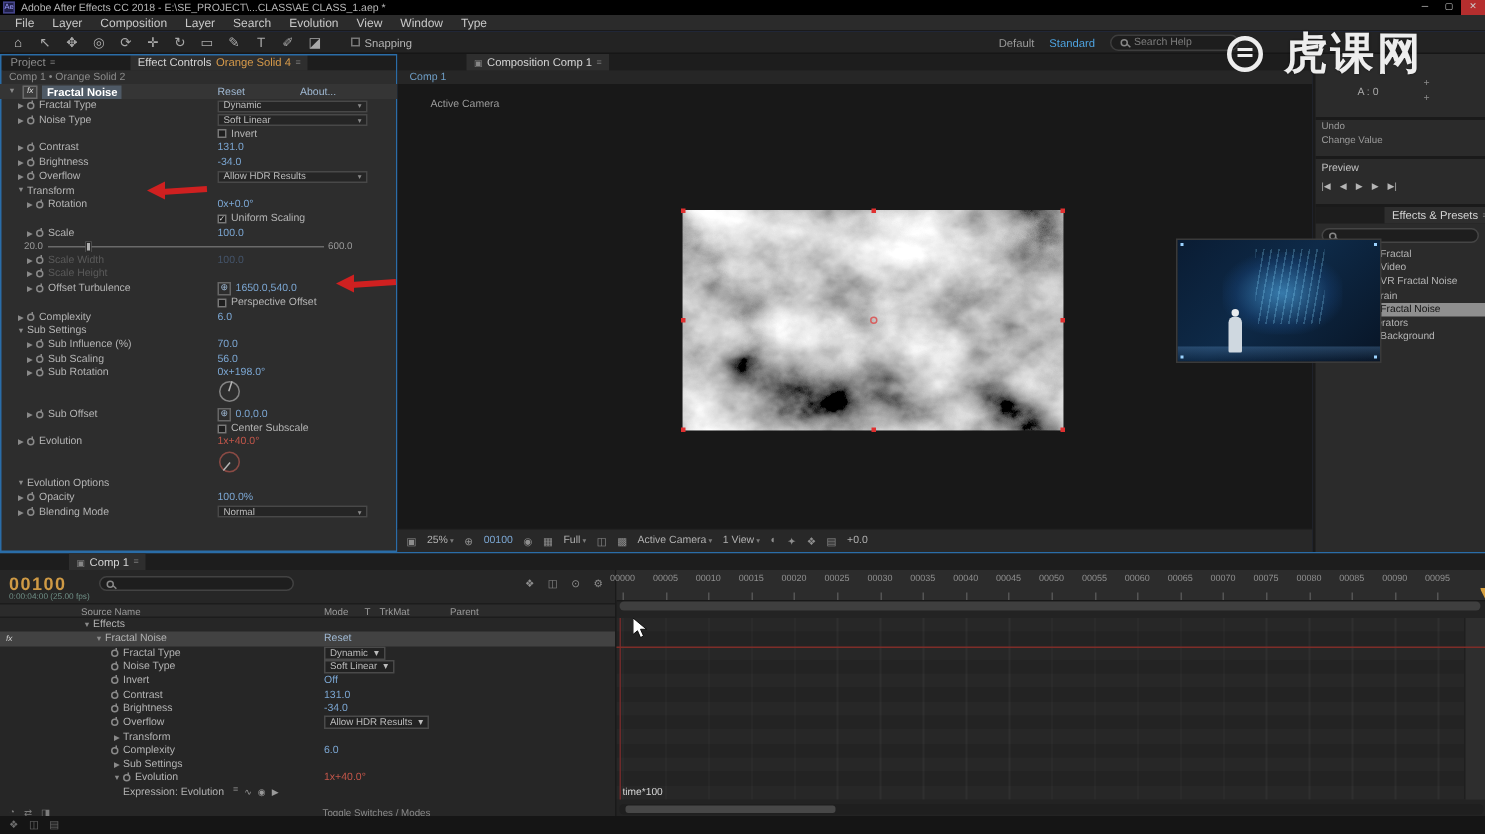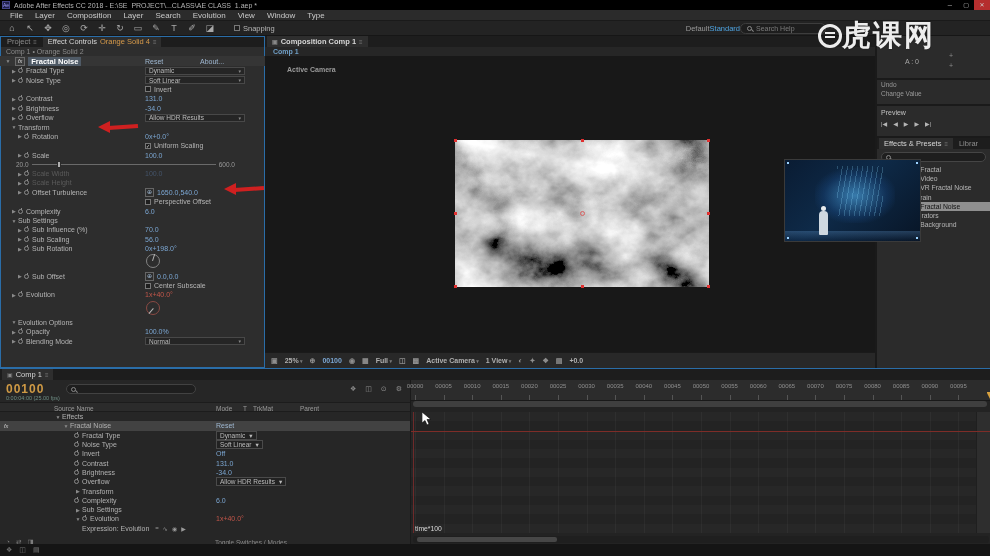--- a/index.html
+++ b/index.html
@@ -13,31 +13,31 @@
   .titlebar .title{white-space:nowrap;overflow:hidden;flex:1;}
   .winbtns{display:flex;height:10px;}
   .winbtns span{width:16px;text-align:center;font-size:6px;line-height:10px;color:#ccc;}
   .winbtns .close{background:#b52e2e;}
   .menubar{left:0;top:10px;width:990px;height:11px;background:#2b2b2b;border-bottom:1px solid #1a1a1a;display:flex;align-items:center;padding-left:4px;}
   .mitem{padding:0 6px;font-size:8px;color:#c9c9c9;}
   .toolbar{left:0;top:21px;width:990px;height:15px;background:#232323;border-bottom:1px solid #161616;display:flex;align-items:center;padding:0 4px;gap:2px;}
   .tool{width:16px;text-align:center;font-size:9px;color:#a9a9a9;}
   .tool.first{color:#c5c5c5;}
   .snap{display:flex;align-items:center;gap:3px;margin-left:14px;color:#b5b5b5;font-size:7.5px;}
-  .tb-right{margin-left:auto;display:flex;align-items:center;margin-right:160px;}
+  .tb-right{margin-left:auto;display:flex;align-items:center;gap:10px;margin-right:160px;}
   .ws{color:#9a9a9a;font-size:7.5px;}
   .ws.active{color:#4ea3e0;}
   .searchbox{display:flex;align-items:center;gap:4px;background:#1d1d1d;border:1px solid #3d3d3d;border-radius:6px;height:11px;padding:0 6px;color:#7c7c7c;width:86px;font-size:7px;}
   .mag{width:5px;height:5px;border:1px solid #888;border-radius:50%;position:relative;flex:none;}
   .mag::after{content:'';position:absolute;width:3px;height:1px;background:#888;transform:rotate(45deg);right:-3px;bottom:-1px;}
 
   
   .tabrow{height:11px;background:#1d1d1d;display:flex;align-items:flex-end;gap:1px;padding-left:2px;}
   .tab{height:11px;display:flex;align-items:center;gap:3px;padding:0 5px;font-size:7.5px;color:#8d8d8d;background:#1d1d1d;white-space:nowrap;}
-  .tab.active{background:#2e2e2e;color:#d6d6d6;}
+  .tab.active{background:#2e2e2e;color:#d6d6d6;margin-left:44px;}
   .pmenu{font-size:6px;color:#777;}
   .panelicon{font-size:6px;color:#888;}
 
   
   .fxpanel{left:0;top:36px;width:265px;height:332px;background:#2d2d2d;outline:1px solid #2a6da8;outline-offset:-1px;}
   .crumb{height:9px;line-height:9px;padding-left:6px;color:#8b8b8b;font-size:7px;background:#2d2d2d;}
   .fxheader{position:relative;height:10px;display:flex;align-items:center;gap:3px;padding-left:4px;background:#353535;}
   .fxbadge{border:1px solid #6a6a6a;background:#3c3c3c;color:#ddd;font-size:5.5px;font-style:italic;padding:0 2px;line-height:7px;}
   .fxname{background:#4f5a66;color:#fff;font-weight:bold;font-size:7.5px;padding:0 3px;line-height:9px;}
   .fxreset{position:absolute;left:145px;color:#9fb8d2;font-size:7px;}
@@ -59,21 +59,21 @@
   .sliderrow{height:9px;display:flex;align-items:center;padding-left:18px;padding-right:30px;gap:3px;font-size:6.5px;color:#9a9a9a;}
   .strack{flex:1;height:1px;background:#6a6a6a;position:relative;}
   .shandle{position:absolute;top:-3px;left:14%;width:4px;height:7px;background:#b0b0b0;border:1px solid #2a2a2a;}
   .dialrow{height:18px;}
   .dial{position:absolute;left:146px;top:1px;width:14px;height:14px;border:1px solid #848484;border-radius:50%;}
   .dial.red{border-color:#8a4a44;}
   .dial i{position:absolute;left:50%;top:50%;width:1px;height:7px;background:#b5b5b5;transform-origin:0 0;}
   .red-arrow{position:absolute;z-index:40;}
 
   
-  .comppanel{left:265px;top:36px;width:610px;height:332px;background:#232323;font-weight:bold;}
+  .comppanel{left:265px;top:36px;width:610px;height:332px;background:#232323;}
   .compnav{height:9px;line-height:9px;padding-left:8px;color:#6f9fc7;font-size:7px;background:#262626;}
   .viewer{position:absolute;left:0;top:20px;width:610px;height:296px;background:#181818;overflow:hidden;}
   .viewlabel{position:absolute;left:22px;top:10px;color:#9a9a9a;font-size:7px;}
   .comprect{position:absolute;left:190px;top:84px;width:254px;height:147px;background:#020202;}
   .handle{position:absolute;width:3px;height:3px;background:#e03030;z-index:3;}
   .anchor{position:absolute;left:125px;top:71px;width:5px;height:5px;border:1px solid #d86060;border-radius:50%;z-index:3;}
   .compbottom{position:absolute;left:0;top:316px;width:610px;height:16px;background:#282828;border-top:1px solid #1a1a1a;display:flex;align-items:center;gap:7px;padding:0 6px;font-size:7px;color:#b0b0b0;}
   .cicon{color:#8e8e8e;font-size:7px;}
   .ctext .arr{color:#7a7a7a;font-size:5px;}
 
@@ -94,21 +94,21 @@
   .eapicon{font-size:5.5px;color:#7f9dbd;}
 
   
   .video{left:784px;top:159px;width:137px;height:83px;z-index:60;border:1px solid #3a3a3a;background:linear-gradient(135deg,#0a1c33,#0e2a48 45%,#081526);overflow:hidden;}
   .vglow{position:absolute;left:30px;top:8px;width:80px;height:55px;background:radial-gradient(ellipse at center,rgba(90,190,255,.55),rgba(40,110,200,.18) 55%,transparent 75%);}
   .vstruct{position:absolute;left:52px;top:6px;width:46px;height:50px;background:repeating-linear-gradient(100deg,rgba(140,220,255,.35) 0 1px,transparent 1px 5px);opacity:.7;}
   .vperson{position:absolute;left:34px;bottom:6px;width:9px;height:24px;background:#cfd8e0;border-radius:4px 4px 1px 1px;}
   .vperson::before{content:'';position:absolute;left:2px;top:-5px;width:5px;height:5px;border-radius:50%;background:#e8ebee;}
   .vfloor{position:absolute;left:0;bottom:0;width:100%;height:10px;background:linear-gradient(rgba(120,180,240,.25),rgba(10,20,40,.1));}
   .vdot{position:absolute;width:2px;height:2px;background:#9cd3ff;}
-  .watermark{left:818px;top:16px;z-index:70;display:flex;align-items:center;gap:0;opacity:.92;text-align:right;}
+  .watermark{left:818px;top:16px;z-index:70;display:flex;align-items:center;gap:14px;opacity:.92;text-align:right;}
   .wmlogo{width:24px;height:24px;border:3px solid #fff;border-radius:50%;position:relative;}
   .wmlogo::after{content:'';position:absolute;left:4px;top:5px;width:10px;height:8px;background:repeating-linear-gradient(#fff 0 2px,transparent 2px 4px);}
   .wmtext{font-size:29px;font-weight:bold;color:#fff;letter-spacing:2px;text-shadow:0 0 2px rgba(0,0,0,.4);font-family:"DejaVu Sans",sans-serif;}
 
   
   .timeline{left:0;top:368px;width:990px;height:176px;background:#262626;border-top:1px solid #2a6da8;}
   .tl-left{position:absolute;left:0;top:11px;width:410px;height:165px;}
   .bigtc{position:absolute;left:6px;top:2px;font-size:12px;font-weight:bold;color:#cf9a45;letter-spacing:1px;}
   .subtc{position:absolute;left:6px;top:15px;font-size:5.5px;color:#6f8f86;}
   .tlsearch{position:absolute;left:66px;top:4px;width:130px;height:10px;background:#1e1e1e;border:1px solid #424242;border-radius:5px;display:flex;align-items:center;padding:0 4px;gap:3px;}

